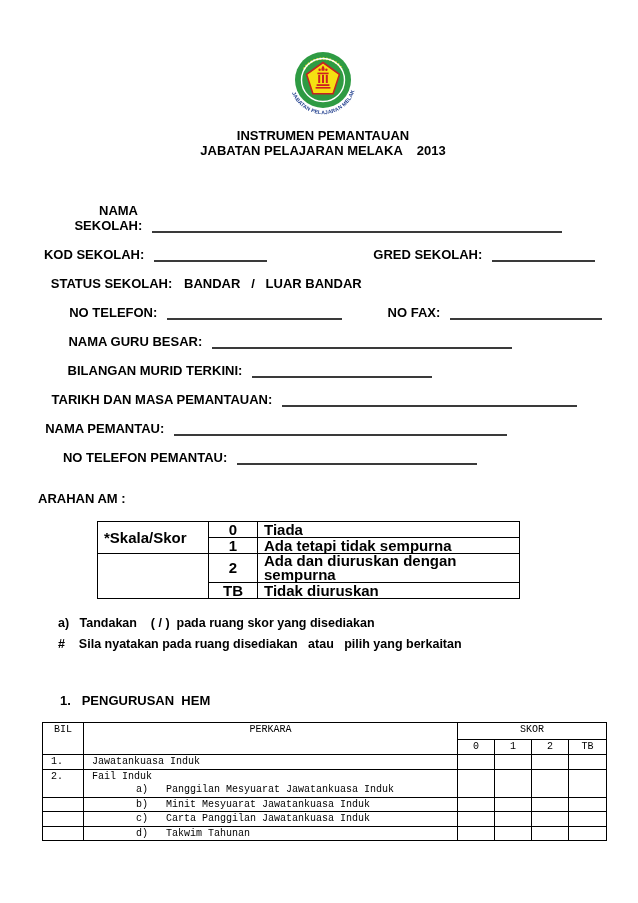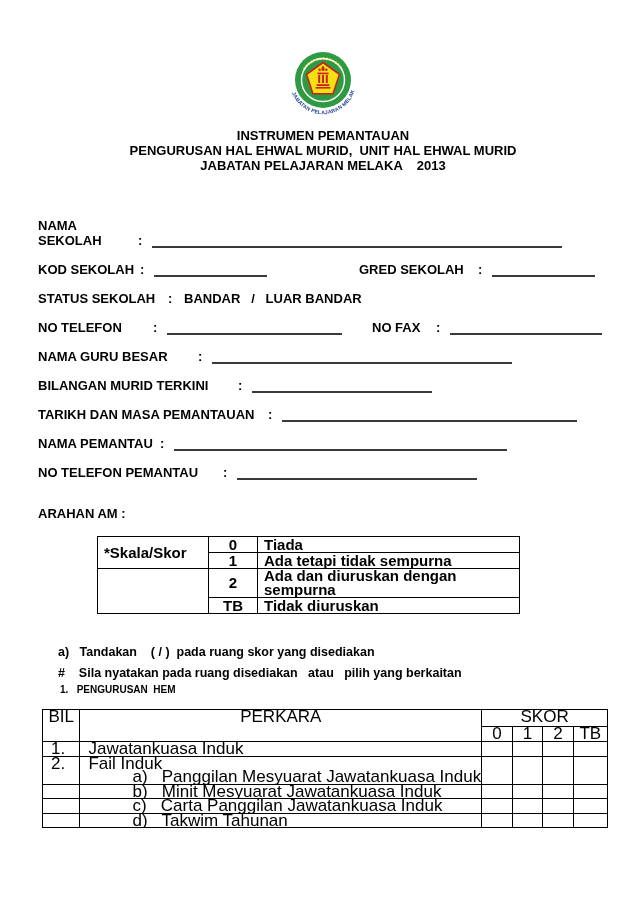--- a/index.html
+++ b/index.html
@@ -4,33 +4,33 @@
 <style>
   html,body{margin:0;padding:0;background:#fff;}
   .page{position:relative;width:638px;height:903px;background:#ffffff;color:#000;
         font-family:"Liberation Sans","DejaVu Sans",sans-serif;overflow:hidden;}
   .inner{padding:0 30px 0 38px;}
   .pre{white-space:pre;}
   .logo{width:64px;height:72px;margin:50px auto 0;}
   .title{margin-top:6px;text-align:center;font-weight:bold;font-size:13px;line-height:15px;}
   .form{margin-top:46px;}
   .frow{display:flex;align-items:flex-end;height:29px;font-weight:bold;font-size:13px;line-height:15px;}
-  .lbl{display:inline-block;flex:0 0 auto;}
+  .lbl{display:inline-block;flex:0 0 auto;text-align:right;}
   .colon{display:inline-block;width:10px;flex:0 0 auto;}
   .line{display:inline-block;height:16px;border-bottom:2px solid #3a3a3a;margin-left:4px;flex:0 0 auto;}
   .arahan{margin-top:26px;font-weight:bold;font-size:13px;}
   table{border-collapse:collapse;}
   .skala{margin:15px 0 0 59px;font-size:15px;font-weight:bold;table-layout:fixed;}
   .skala td{border:1px solid #000;height:15px;padding:0 6px;line-height:14px;overflow:hidden;}
   .skala .sk-l{width:98px;vertical-align:middle;}
   .skala .sk-v{width:48px;text-align:center;padding:0;}
   .skala .sk-d{width:249px;}
-  .instr{margin-top:28px;margin-left:20px;font-weight:bold;font-size:12.5px;line-height:21px;}
-  .section{margin-left:22px;font-weight:bold;font-size:10px;}
-  .hem{margin:14px 0 12px 4px;font-size:17px;table-layout:fixed;line-height:13.5px;}
+  .instr{margin-top:14px;margin-left:20px;font-weight:bold;font-size:12.5px;line-height:21px;}
+  .section{margin-top:38px;margin-left:22px;font-weight:bold;font-size:13px;}
+  .hem{margin:14px 0 12px 4px;font-size:10px;table-layout:fixed;line-height:13.5px;font-family:Liberation Mono, monospace;}
   .hem td{border:1px solid #000;padding:0;vertical-align:top;overflow:hidden;}
   .hem .c{text-align:center;}
   .hem .bil{padding-left:8px;}
   .hem .main{padding-left:8px;}
   .hem .sub{padding-left:52px;}
 </style>
 </head>
 <body>
 
 <div class="page">
@@ -55,21 +55,20 @@
             <path id="arcB" d="M0.5 41 A33 33 0 0 0 63.5 41"></path>
           </defs>
         <text font-size="5.2" font-weight="bold" fill="#23418f" letter-spacing="0.2">
           <textPath href="#arcB" startOffset="2">JABATAN PELAJARAN MELAKA</textPath>
         </text>
       </svg>
     </div>
 
     <div class="title">
       <div class="pre">INSTRUMEN PEMANTAUAN</div>
-      <div class="pre">PENGURUSAN HAL EHWAL MURID,  UNIT HAL EHWAL MURID</div>
       <div class="pre">JABATAN PELAJARAN MELAKA    2013</div>
     </div>
 
     <div class="form">
 
       <div class="frow">
         <span class="lbl" style="width:100px">NAMA SEKOLAH</span>
         <span class="colon">:</span>
         <span class="line" style="width:410px"></span>
       </div>

